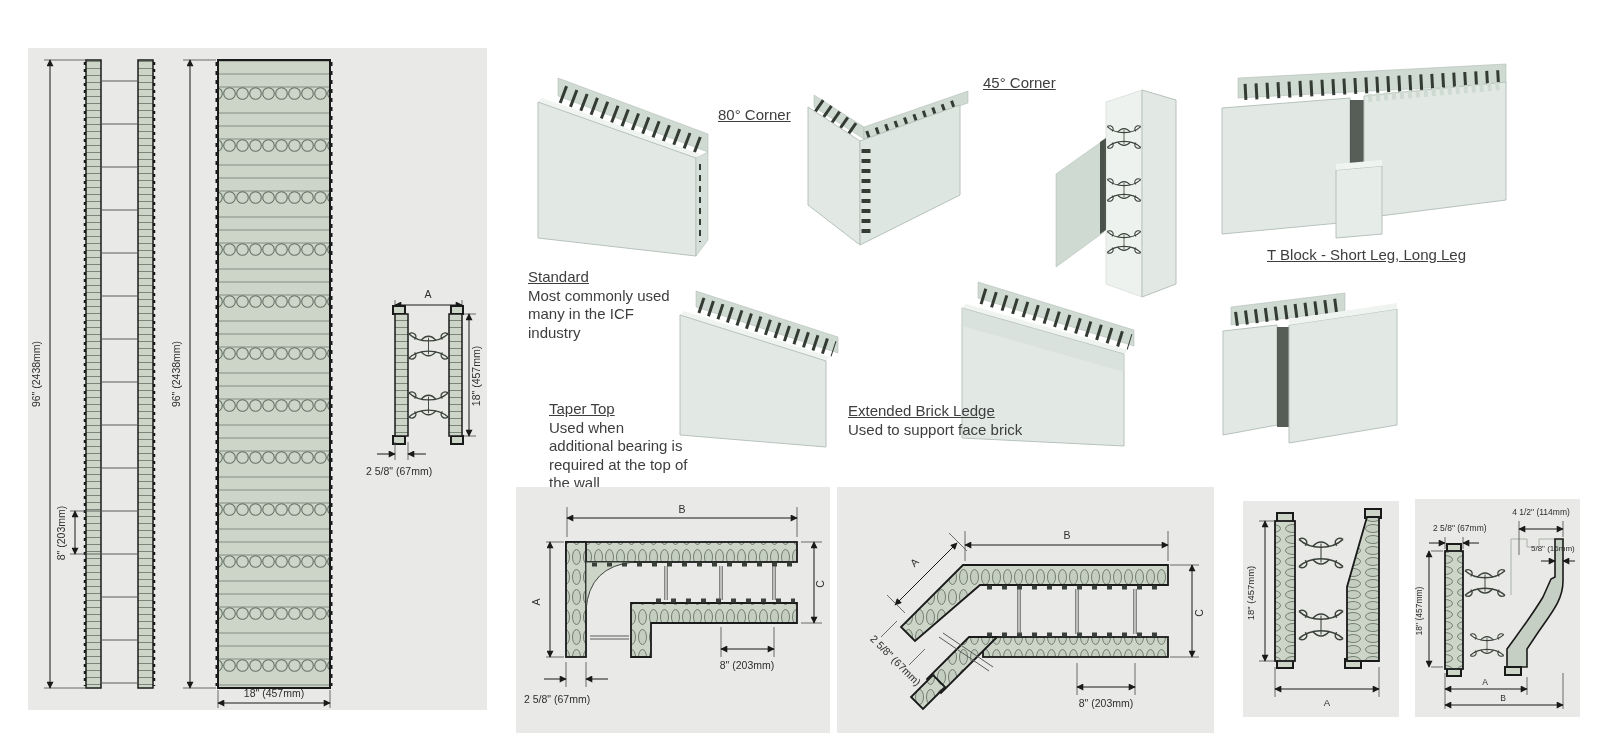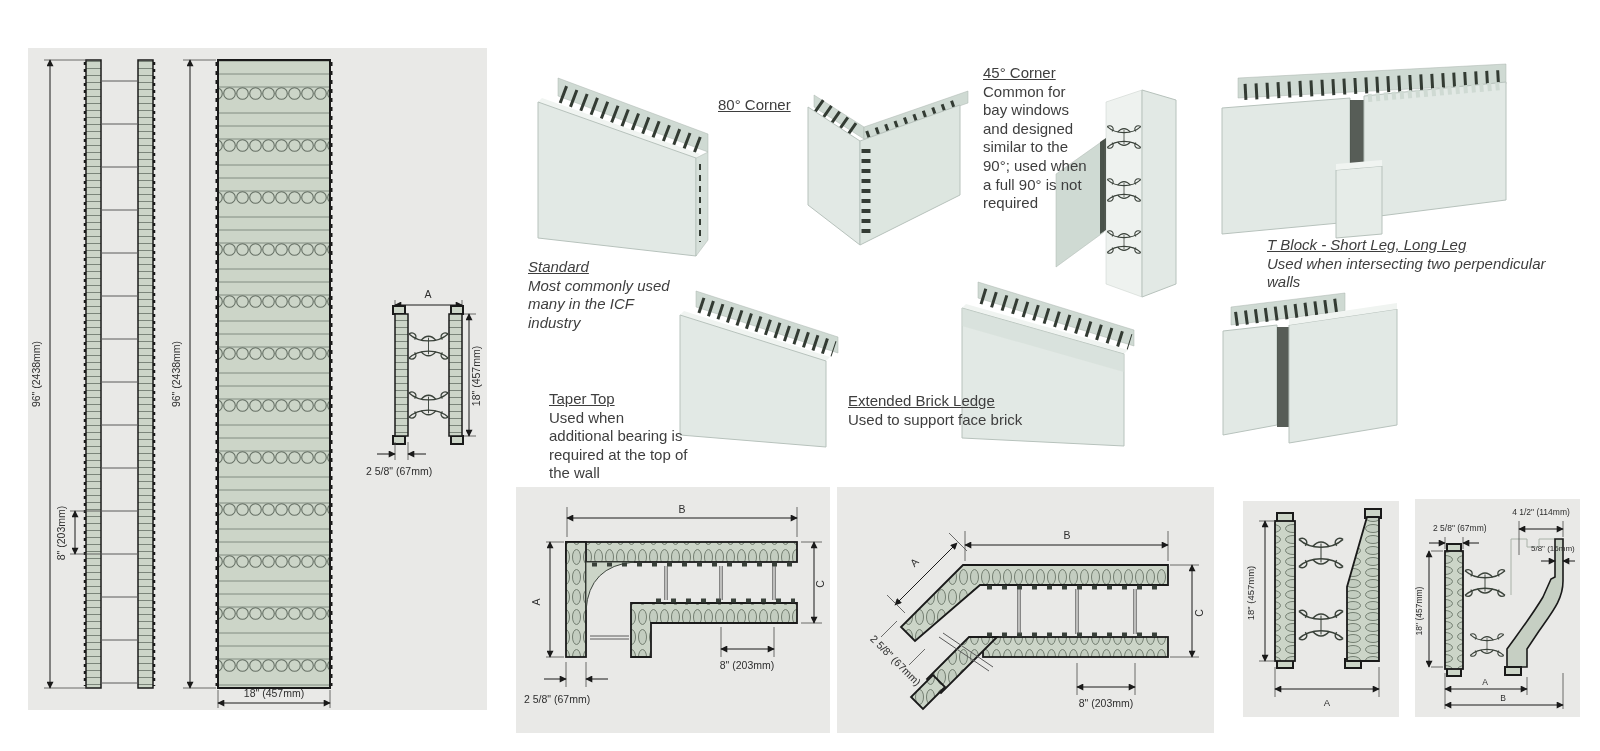--- a/index.html
+++ b/index.html
@@ -1,21 +1,21 @@
 <!DOCTYPE html>
 <html><head>
 <meta charset="utf-8">
 <style>
   html,body{margin:0;padding:0;background:#fff;}
   .stage{position:relative;width:1600px;height:751px;background:#ffffff;overflow:hidden;
          font-family:"Liberation Sans",sans-serif;}
   .panel{position:absolute;background:#e9e9e7;}
   .abs{position:absolute;}
   svg{display:block;overflow:visible;}
-  .plabel{position:absolute;color:#3e3e3e;font-size:15px;line-height:1.24;}
+  .plabel{position:absolute;color:#3e3e3e;font-size:15px;line-height:1.24;margin-top:10px;}
   .ptitle{text-decoration:underline;}
   .dim{font-family:"Liberation Sans",sans-serif;font-size:10.5px;fill:#2e2e2e;}
   .dims{font-family:"Liberation Sans",sans-serif;font-size:8.5px;fill:#2e2e2e;}
   .dl{stroke:#1a1a1a;stroke-width:1;fill:none;}
   .xl{stroke:#4a4a4a;stroke-width:0.8;fill:none;}
   .wall{fill:url(#cells);stroke:#1a1a1a;stroke-width:1.8;}
   .wallv{fill:url(#cellsV);stroke:#1a1a1a;stroke-width:1.8;}
   .cap{fill:#ccd5c8;stroke:#1a1a1a;stroke-width:2;}
   .tabs{stroke:#39413a;stroke-width:4;stroke-dasharray:5 10;fill:none;}
   .tie{stroke:#5a5a5a;stroke-width:1;fill:none;}
@@ -178,34 +178,32 @@
   </svg>
 
   <svg class="abs" style="left:948px;top:250px;" width="190" height="220" viewBox="0 0 190 220">
     <polygon class="foamback" points="30,32 186,80 186,96 30,48"></polygon>
     <line class="webrow" x1="34" y1="46" x2="182" y2="92" stroke-width="16" stroke-dasharray="3 8"></line>
     <polygon points="14,58 176,104 180,100 18,54" fill="#f0f4f1"></polygon>
     <polygon class="foamface" points="14,58 176,104 176,196 14,188"></polygon>
     <polygon points="14,58 176,104 176,122 14,76" fill="#d3ded7" opacity="0.6"></polygon>
   </svg>
 
-  <div class="plabel" style="left:528px;top:258px;width:162px;font-style:italic;">
+  <div class="plabel" style="left:528px;top:258px;width:162px;">
     <div class="ptitle">Standard</div>
     <div>Most commonly used many in the ICF industry</div>
   </div>
   <div class="plabel" style="left:718px;top:96px;width:102px;">
     <div class="ptitle">80° Corner</div>
   </div>
   <div class="plabel" style="left:983px;top:64px;width:106px;">
     <div class="ptitle">45° Corner</div>
-    <div>Common for bay windows and designed similar to the 90°; used when a full 90° is not required</div>
-  </div>
-  <div class="plabel" style="left:1267px;top:236px;width:280px;font-style:italic;">
+  </div>
+  <div class="plabel" style="left:1267px;top:236px;width:280px;">
     <div class="ptitle">T Block - Short Leg, Long Leg</div>
-    <div>Used when intersecting two perpendicular walls</div>
   </div>
   <div class="plabel" style="left:848px;top:392px;width:300px;">
     <div class="ptitle">Extended Brick Ledge</div>
     <div>Used to support face brick</div>
   </div>
   <div class="plabel" style="left:549px;top:390px;width:142px;">
     <div class="ptitle">Taper Top</div>
     <div>Used when additional bearing is required at the top of the wall</div>
   </div>
 

